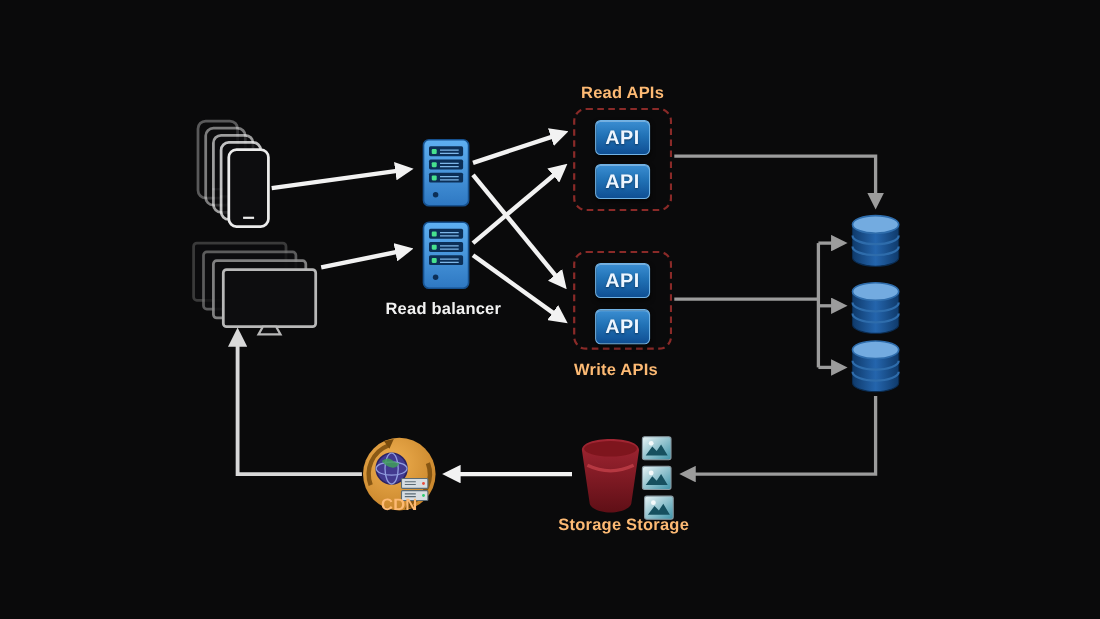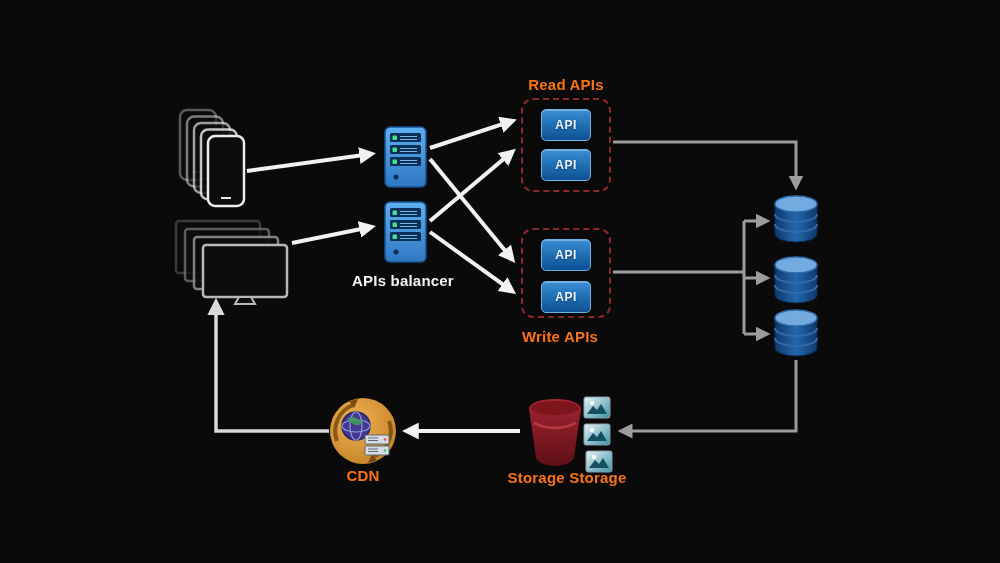--- a/index.html
+++ b/index.html
@@ -12,30 +12,30 @@
   .layer { position: absolute; inset: 0; }
   .api-group {
     position: absolute;
     border: 2.5px dashed #8a2a28;
     border-radius: 12px;
   }
   .api-box {
     position: absolute; width: 50px; height: 32px; border-radius: 5px;
     background: linear-gradient(180deg, #3b8ed2 0%, #2172b6 45%, #0f4f94 100%);
     border: 1px solid #71b2e4;
-    color: #eef6ff; font-weight: 700; font-size: 12px; letter-spacing: .5px;
+    color: #eef6ff; font-weight: 700; font-size: 18px; letter-spacing: .5px;
     display: flex; align-items: center; justify-content: center;
     text-shadow: 0 1px 2px rgba(0,0,0,.45);
     box-shadow: inset 0 1px 0 rgba(255,255,255,.3), 0 2px 4px rgba(0,0,0,.5);
   }
   .lbl {
     position: absolute; font-weight: 700; font-size: 15px;
     text-align: center; letter-spacing: .2px;
   }
-  .lbl.gray { color: #f97316; }
+  .lbl.gray { color: #fdba74; }
   .lbl.white { color: #f2f2f2; }
 </style>
 </head>
 <body>
 
 <div class="canvas">
 
   <svg class="layer" width="1000" height="563" viewBox="0 0 1000 563">
     <defs>
       <marker id="mW" viewBox="0 0 10 10" refX="7" refY="5" markerWidth="4.2" markerHeight="4.2" orient="auto-start-reverse">
@@ -192,17 +192,17 @@
   <div class="api-group" style="left:521px; top:98px; width:90px; height:94px;"></div>
   <div class="api-group" style="left:521px; top:228px; width:90px; height:90px;"></div>
 
   <div class="api-box" style="left:541px; top:109px;">API</div>
   <div class="api-box" style="left:541px; top:149px;">API</div>
   <div class="api-box" style="left:541px; top:239px;">API</div>
   <div class="api-box" style="left:541px; top:281px;">API</div>
 
   <div class="lbl gray" style="left:516px; top:76px; width:100px;">Read APIs</div>
   <div class="lbl gray" style="left:510px; top:328px; width:100px;">Write APIs</div>
-  <div class="lbl white" style="left:338px; top:272px; width:130px;">APIs balancer</div>
-  <div class="lbl gray" style="left:333px; top:467px; width:60px;">CDN</div>
+  <div class="lbl white" style="left:338px; top:272px; width:130px;">Read balancer</div>
+  <div class="lbl gray" style="left:333px; top:451px; width:60px;">CDN</div>
   <div class="lbl gray" style="left:501px; top:469px; width:132px;">Storage Storage</div>
 
 </div>
 
 </body></html>

